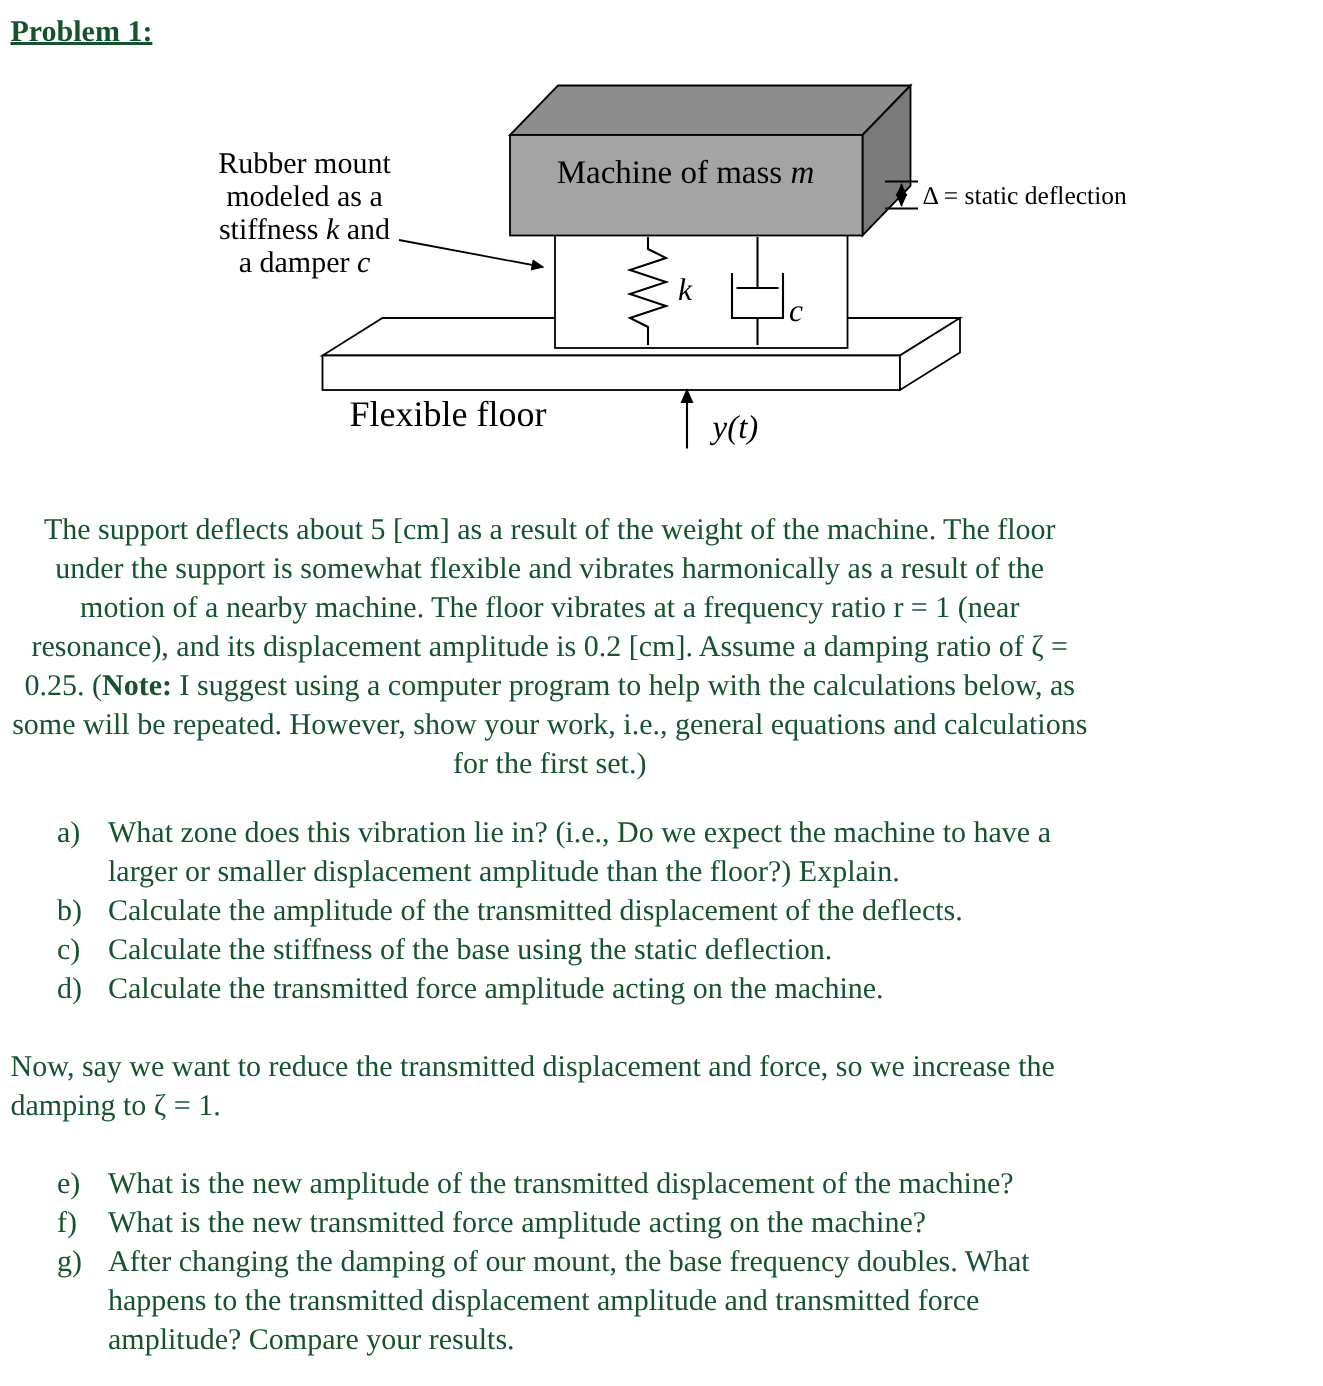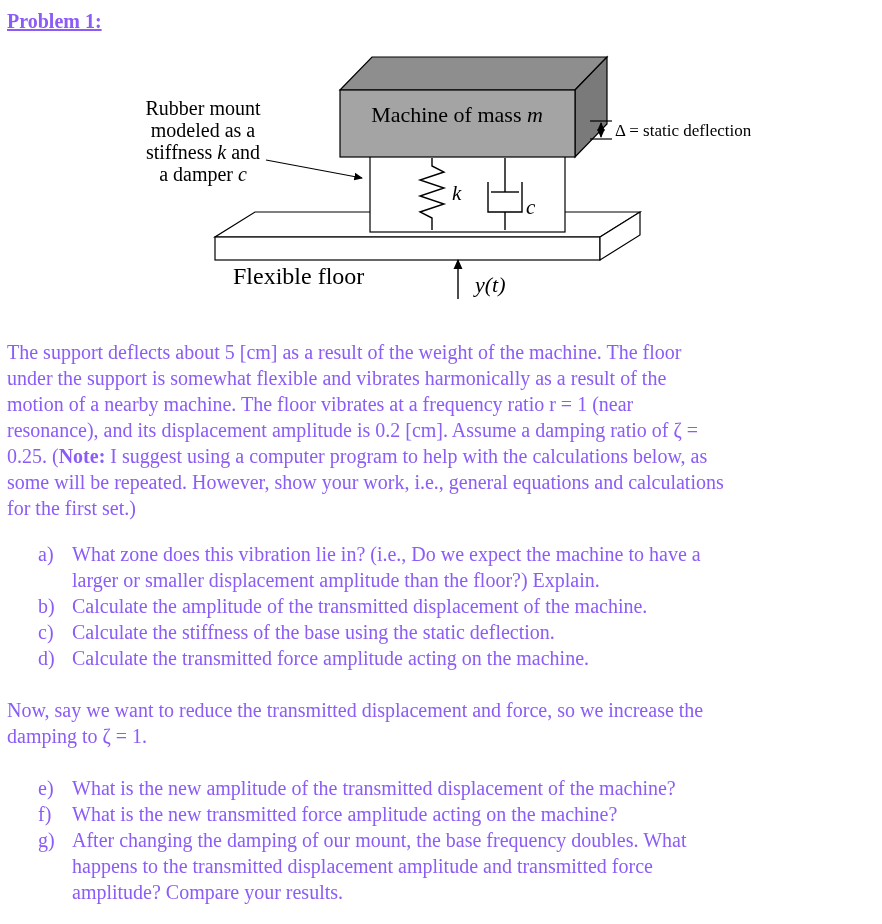--- a/index.html
+++ b/index.html
@@ -4,29 +4,29 @@
 <style>
   html, body { margin: 0; padding: 0; background: #ffffff; }
   .page {
     width: 738px;
     min-height: 924px;
     box-sizing: border-box;
     padding: 8px 12px 6px 7px;
     font-family: "Liberation Serif", serif;
     font-size: 20px;
     line-height: 1.3;
-    color: #8b5cf6;
+    color: #14532d;
     background: #ffffff;
   }
   .title { font-weight: bold; text-decoration: underline; margin: 0; }
   .intro { margin: 2px 0 0 0; }
   p { margin: 0; }
   .figure { margin: 8px 0 0 -7px; }
   svg text { font-family: "Liberation Serif", serif; fill: #000000; }
-  .body-par { margin: 26px 0 0 0; }
+  .body-par { margin: 26px 0 0 0; text-align: center; }
   .qlist { margin: 20px 0 0 0; }
   .qlist.tight { margin-top: 0; }
   .qlist.spaced { margin-top: 26px; }
   .qitem { display: flex; }
   .qlabel { flex: 0 0 34px; margin-left: 31px; }
   .qtext { flex: 1; padding-right: 2px; }
   .par2 { margin: 26px 0 0 0; }
   .however { margin: 0; }
 </style>
 </head>
@@ -96,21 +96,21 @@
 
   <p class="body-par"><span>The support deflects about 5 [cm] as a result of the weight of the machine. The floor under the support is somewhat flexible and vibrates harmonically as a result of the motion of a nearby machine. The floor vibrates at a frequency ratio r = 1 (near resonance), and its displacement amplitude is 0.2 [cm]. Assume a damping ratio of ζ = 0.25. (</span><b>Note:</b><span> I suggest using a computer program to help with the calculations below, as some will be repeated. However, show your work, i.e., general equations and calculations for the first set.)</span></p>
 
   <div class="qlist">
     <div class="qitem">
       <span class="qlabel">a)</span>
       <span class="qtext">What zone does this vibration lie in? (i.e., Do we expect the machine to have a larger or smaller displacement amplitude than the floor?) Explain.</span>
     </div>
     <div class="qitem">
       <span class="qlabel">b)</span>
-      <span class="qtext">Calculate the amplitude of the transmitted displacement of the machine.</span>
+      <span class="qtext">Calculate the amplitude of the transmitted displacement of the deflects.</span>
     </div>
     <div class="qitem">
       <span class="qlabel">c)</span>
       <span class="qtext">Calculate the stiffness of the base using the static deflection.</span>
     </div>
     <div class="qitem">
       <span class="qlabel">d)</span>
       <span class="qtext">Calculate the transmitted force amplitude acting on the machine.</span>
     </div>
   </div>

